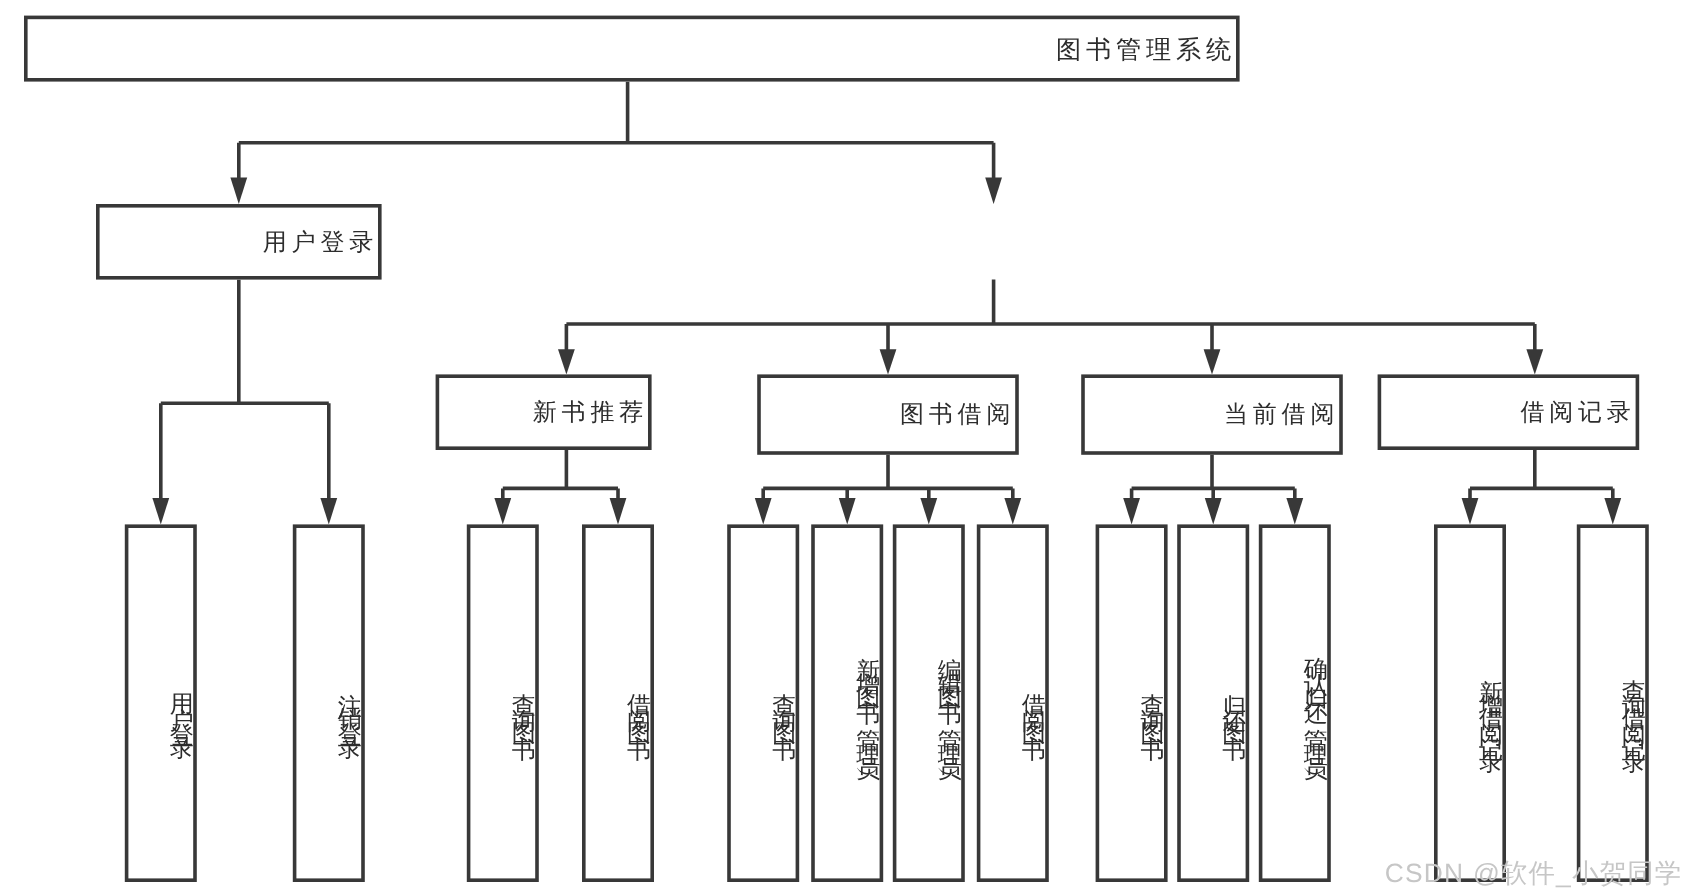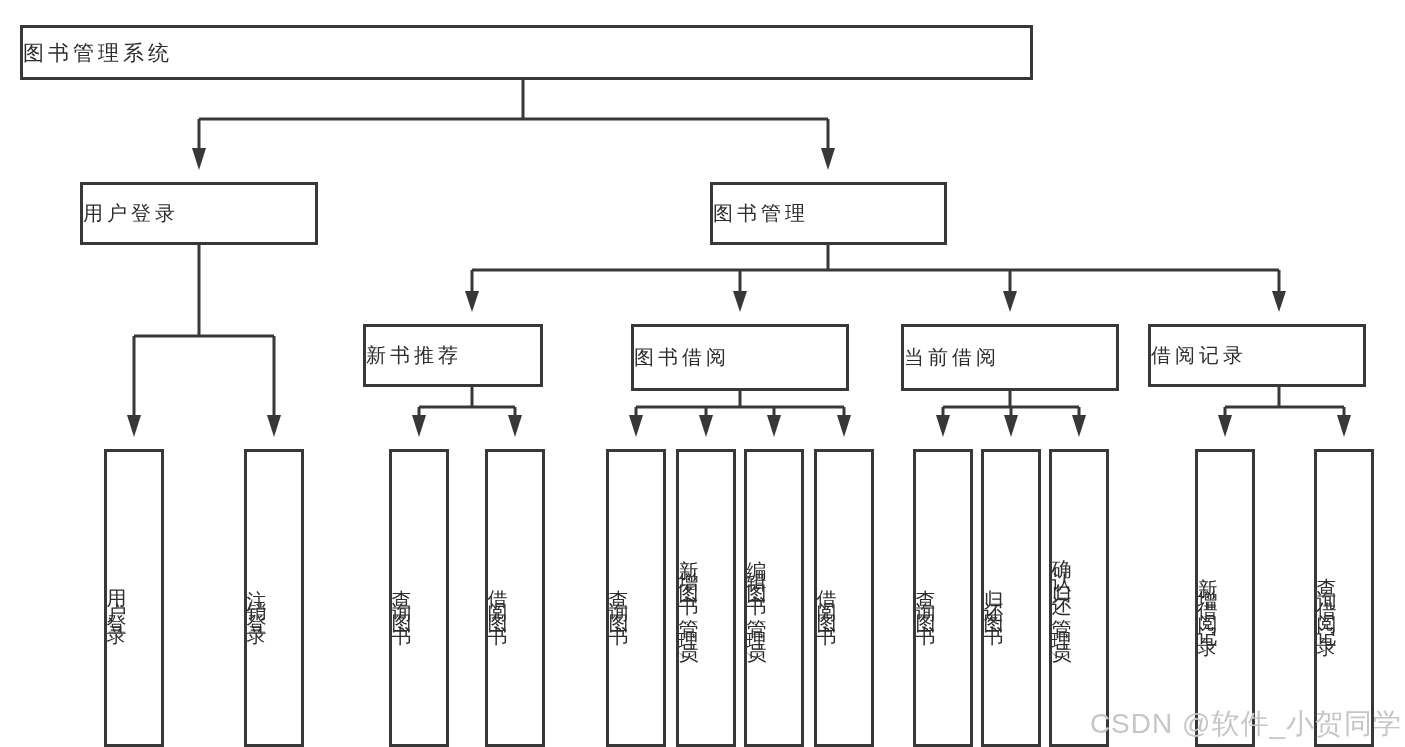--- a/index.html
+++ b/index.html
@@ -19,37 +19,36 @@
     overflow:hidden;
   }
   .edges{position:absolute;left:0;top:0;width:1405px;height:747px;color:var(--line);}
   .edges path{stroke:currentColor;stroke-width:3;fill:none;}
   .edges polygon{fill:currentColor;stroke:none;}
   .node{
     position:absolute;
     box-sizing:border-box;
     background:var(--box_bg);
     border:3px solid var(--line);
-    display:flex;align-items:center;justify-content:flex-start;
+    display:flex;align-items:center;justify-content:flex-end;
     text-align:center;
-    margin-top:12px;
   }
   .node.h span{font-size:20px;letter-spacing:4px;white-space:nowrap;}
   .node.root span{font-size:21px;}
   .node.leaf span{
     writing-mode:vertical-rl;
     text-orientation:mixed;
     font-size:20px;
     letter-spacing:12px;
     line-height:1;
   }
   .watermark{
     position:absolute;
     right:3px;bottom:4px;
-    font-size:28px;
+    font-size:22px;
     color:var(--watermark);
     letter-spacing:1px;
     z-index:5;
     white-space:nowrap;
   }
 </style>
 </head>
 <body>
 
 <div class="stage">
@@ -104,23 +103,20 @@
     </g>
   </svg>
 
   <div class="node h root" style="left:20px;top:13px;width:1013px;height:55px">
     <span>图书管理系统</span>
   </div>
 
   <div class="node h" style="left:80px;top:170px;width:238px;height:63px">
     <span>用户登录</span>
   </div>
-  <div class="node h" style="left:710px;top:170px;width:237px;height:63px">
-    <span>图书管理</span>
-  </div>
 
   <div class="node h" style="left:363px;top:312px;width:180px;height:63px">
     <span>新书推荐</span>
   </div>
   <div class="node h" style="left:631px;top:312px;width:218px;height:67px">
     <span>图书借阅</span>
   </div>
   <div class="node h" style="left:901px;top:312px;width:218px;height:67px">
     <span>当前借阅</span>
   </div>

